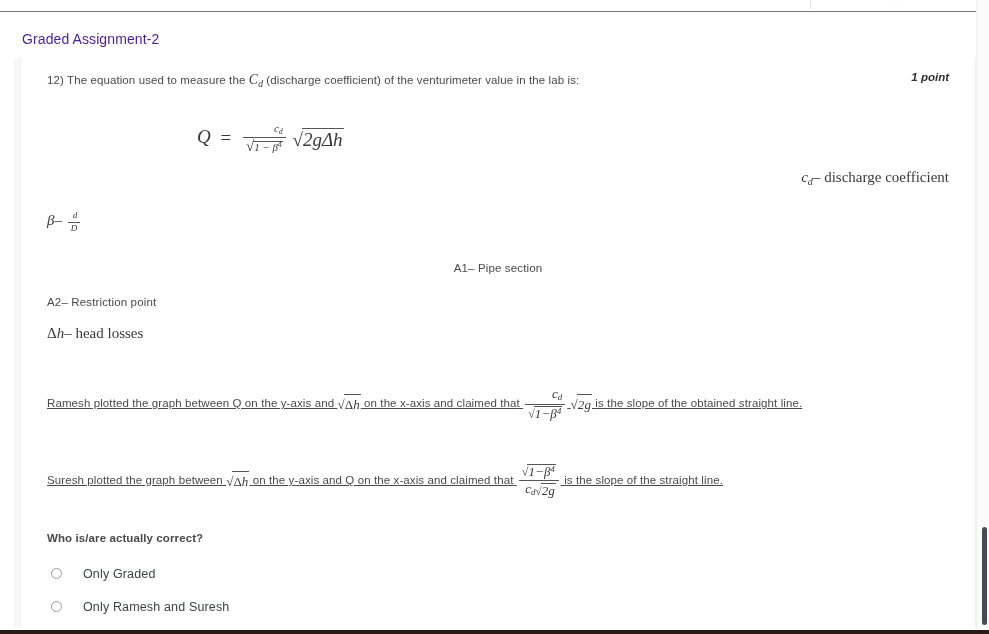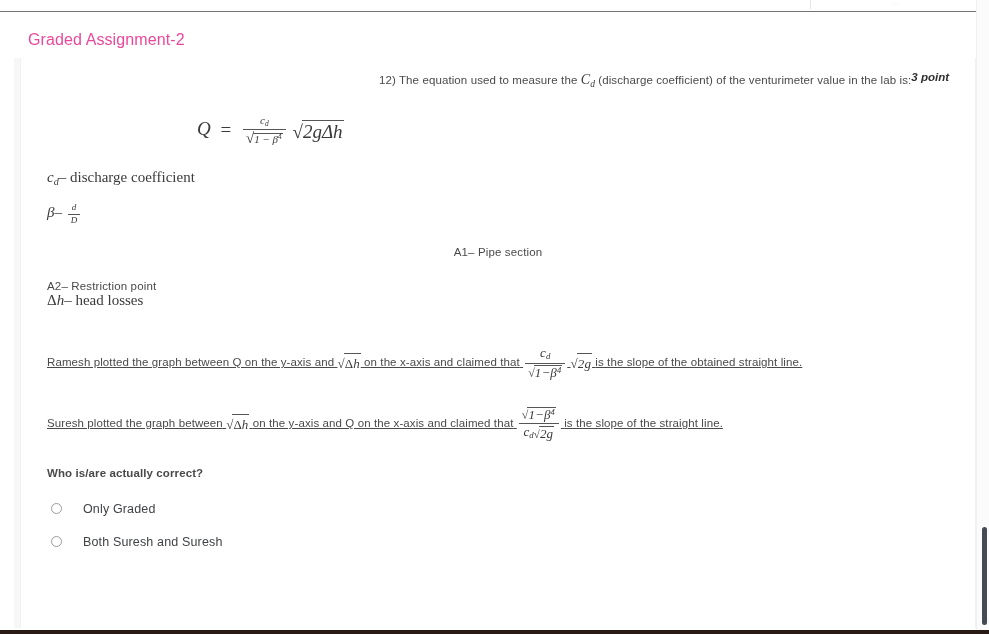--- a/index.html
+++ b/index.html
@@ -53,23 +53,23 @@
     width: 989px;
     height: 1px;
     background: #3f3f3f;
     opacity: .72;
   }
 
   
   .page-title {
     position: absolute;
     top: 31px;
-    left: 28px;
-    font-size: 16px;
-    color: #ec4899;
+    left: 22px;
+    font-size: 14px;
+    color: #4c1d95;
     font-weight: 400;
     letter-spacing: .1px;
     white-space: nowrap;
   }
 
   
   .card {
     position: absolute;
     top: 58px;
     left: 20px;
@@ -89,21 +89,21 @@
     background: #f7f7f7;
   }
 
   .q-row {
     position: relative;
     padding: 12px 26px 0 26px;
   }
   .q-head {
     display: flex;
     align-items: flex-start;
-    justify-content: flex-end;
+    justify-content: space-between;
   }
   .q-text {
     font-size: 11.5px;
     color: #4a4a4a;
     line-height: 1.45;
     letter-spacing: .1px;
     max-width: 720px;
   }
   .q-points {
     font-size: 11.5px;
@@ -129,23 +129,23 @@
   .sup {
     font-size: .66em;
     vertical-align: 0.52em;
     font-style: italic;
   }
 
   
   .frac {
     display: inline-block;
     vertical-align: middle;
-    text-align: center;
+    text-align: right;
     line-height: 1.05;
-    margin: 0 2px;
+    margin: 8px 2px;
   }
   .frac .num {
     display: block;
     padding: 0 3px 1px 3px;
     border-bottom: 1px solid #555;
   }
   .frac .den {
     display: block;
     padding: 1px 3px 0 3px;
   }
@@ -275,41 +275,41 @@
 <div class="card">
 
   <div class="q-row">
     <div class="q-head">
       <div class="q-text">
         <span>12)</span>
         <span>The equation used to measure the</span>
         <span class="m" style="font-size:14px;"><span>C</span><span class="sub">d</span></span>
         <span>(discharge coefficient) of the venturimeter value in the lab is:</span>
       </div>
-      <div class="q-points">3 point</div>
+      <div class="q-points">1 point</div>
     </div>
   </div>
 
   <div class="eq-display">
     <span class="lhs">Q</span>
     <span class="m-up" style="margin:0 5px;">=</span>
     <span class="frac" style="font-size:11px;">
       <span class="num m"><span>c</span><span class="sub">d</span></span>
       <span class="den">
         <span class="rad">
           <span class="sign" style="font-size:15px;">√</span><span class="body m"><span>1 − β</span><span class="sup">4</span></span>
         </span>
       </span>
     </span>
     <span class="rad" style="font-size:19px;">
       <span class="sign">√</span><span class="body m"><span>2gΔh</span></span>
     </span>
   </div>
 
-  <div class="def def-serif" style="margin-top:10px;">
+  <div class="def def-serif" style="margin-top:10px;text-align:right;">
     <span class="m"><span>c</span><span class="sub">d</span></span><span class="m-up">–</span>
     <span>discharge coefficient</span>
   </div>
 
   <div class="def def-serif" style="margin-top:16px;">
     <span class="m">β</span><span>–</span>
     <span class="frac" style="font-size:9px;">
       <span class="num m">d</span>
       <span class="den m">D</span>
     </span>
@@ -318,21 +318,21 @@
   <div class="def def-sans" style="margin-top:21px;text-align:center;">
     <span>A1</span><span>–</span>
     <span>Pipe section</span>
   </div>
 
   <div class="def def-sans" style="margin-top:22px;">
     <span>A2</span><span>–</span>
     <span>Restriction point</span>
   </div>
 
-  <div class="def def-serif" style="">
+  <div class="def def-serif" style="margin-top:17px;">
     <span class="m"><span class="m-up" style="font-style:normal;">Δ</span>h</span><span>–</span>
     <span>head losses</span>
   </div>
 
 
   <div class="claim" style="margin-top:37px;text-decoration:underline;">
     <span>Ramesh plotted the graph between Q on the y-axis and</span>
     <span class="rad m"><span class="sign m-up">√</span><span class="body"><span class="m-up">Δ</span><span>h</span></span></span>
     <span>on the x-axis and claimed that</span>
     <span class="frac tiny-frac">
@@ -360,21 +360,21 @@
 
   <div class="claim" style="margin-top:24px;font-weight:bold;">Who is/are actually correct?</div>
 
   <div class="opts" style="margin-top:10px;">
     <div class="opt">
       <span class="radio"></span>
       <span class="opt-label">Only Graded</span>
     </div>
     <div class="opt">
       <span class="radio"></span>
-      <span class="opt-label">Both Suresh and Suresh</span>
+      <span class="opt-label">Only Ramesh and Suresh</span>
     </div>
 
   </div>
 
 </div>
 
 <div class="scrollbar-track">
   <div class="scrollbar-thumb"></div>
 </div>
 

